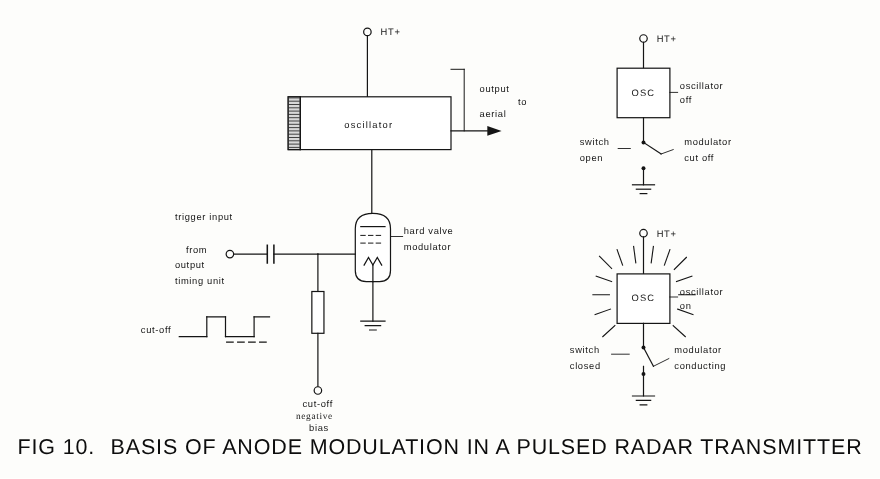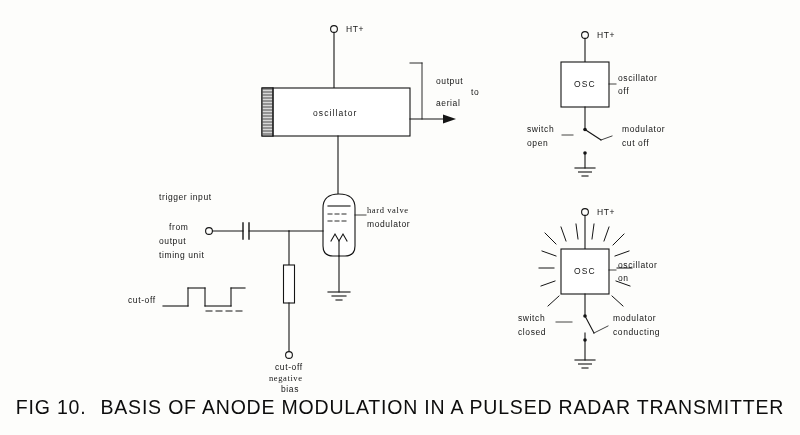--- a/index.html
+++ b/index.html
@@ -201,21 +201,21 @@
     </g>
   </svg>
 
   <div class="lbl" style="left:346px; top:24px;">HT+</div>
   <div class="lbl box" style="left:313px; top:108px;">oscillator</div>
 
   <div class="lbl" style="left:436px; top:76px;">output</div>
   <div class="lbl" style="left:436px; top:87px;margin-left:35px;">to</div>
   <div class="lbl" style="left:436px; top:98px;">aerial</div>
 
-  <div class="lbl" style="left:367px; top:205px;font-family:Liberation Serif, serif;">hard valve</div>
+  <div class="lbl" style="left:367px; top:205px;">hard valve</div>
   <div class="lbl" style="left:367px; top:219px;">modulator</div>
 
   <div class="lbl" style="left:159px; top:192px;">trigger input</div>
   <div class="lbl" style="left:169px; top:222px;">from</div>
   <div class="lbl" style="left:159px; top:236px;">output</div>
   <div class="lbl" style="left:159px; top:250px;">timing unit</div>
 
   <div class="lbl" style="left:128px; top:295px;">cut-off</div>
 
   <div class="lbl" style="left:275px; top:362px;">cut-off</div>

